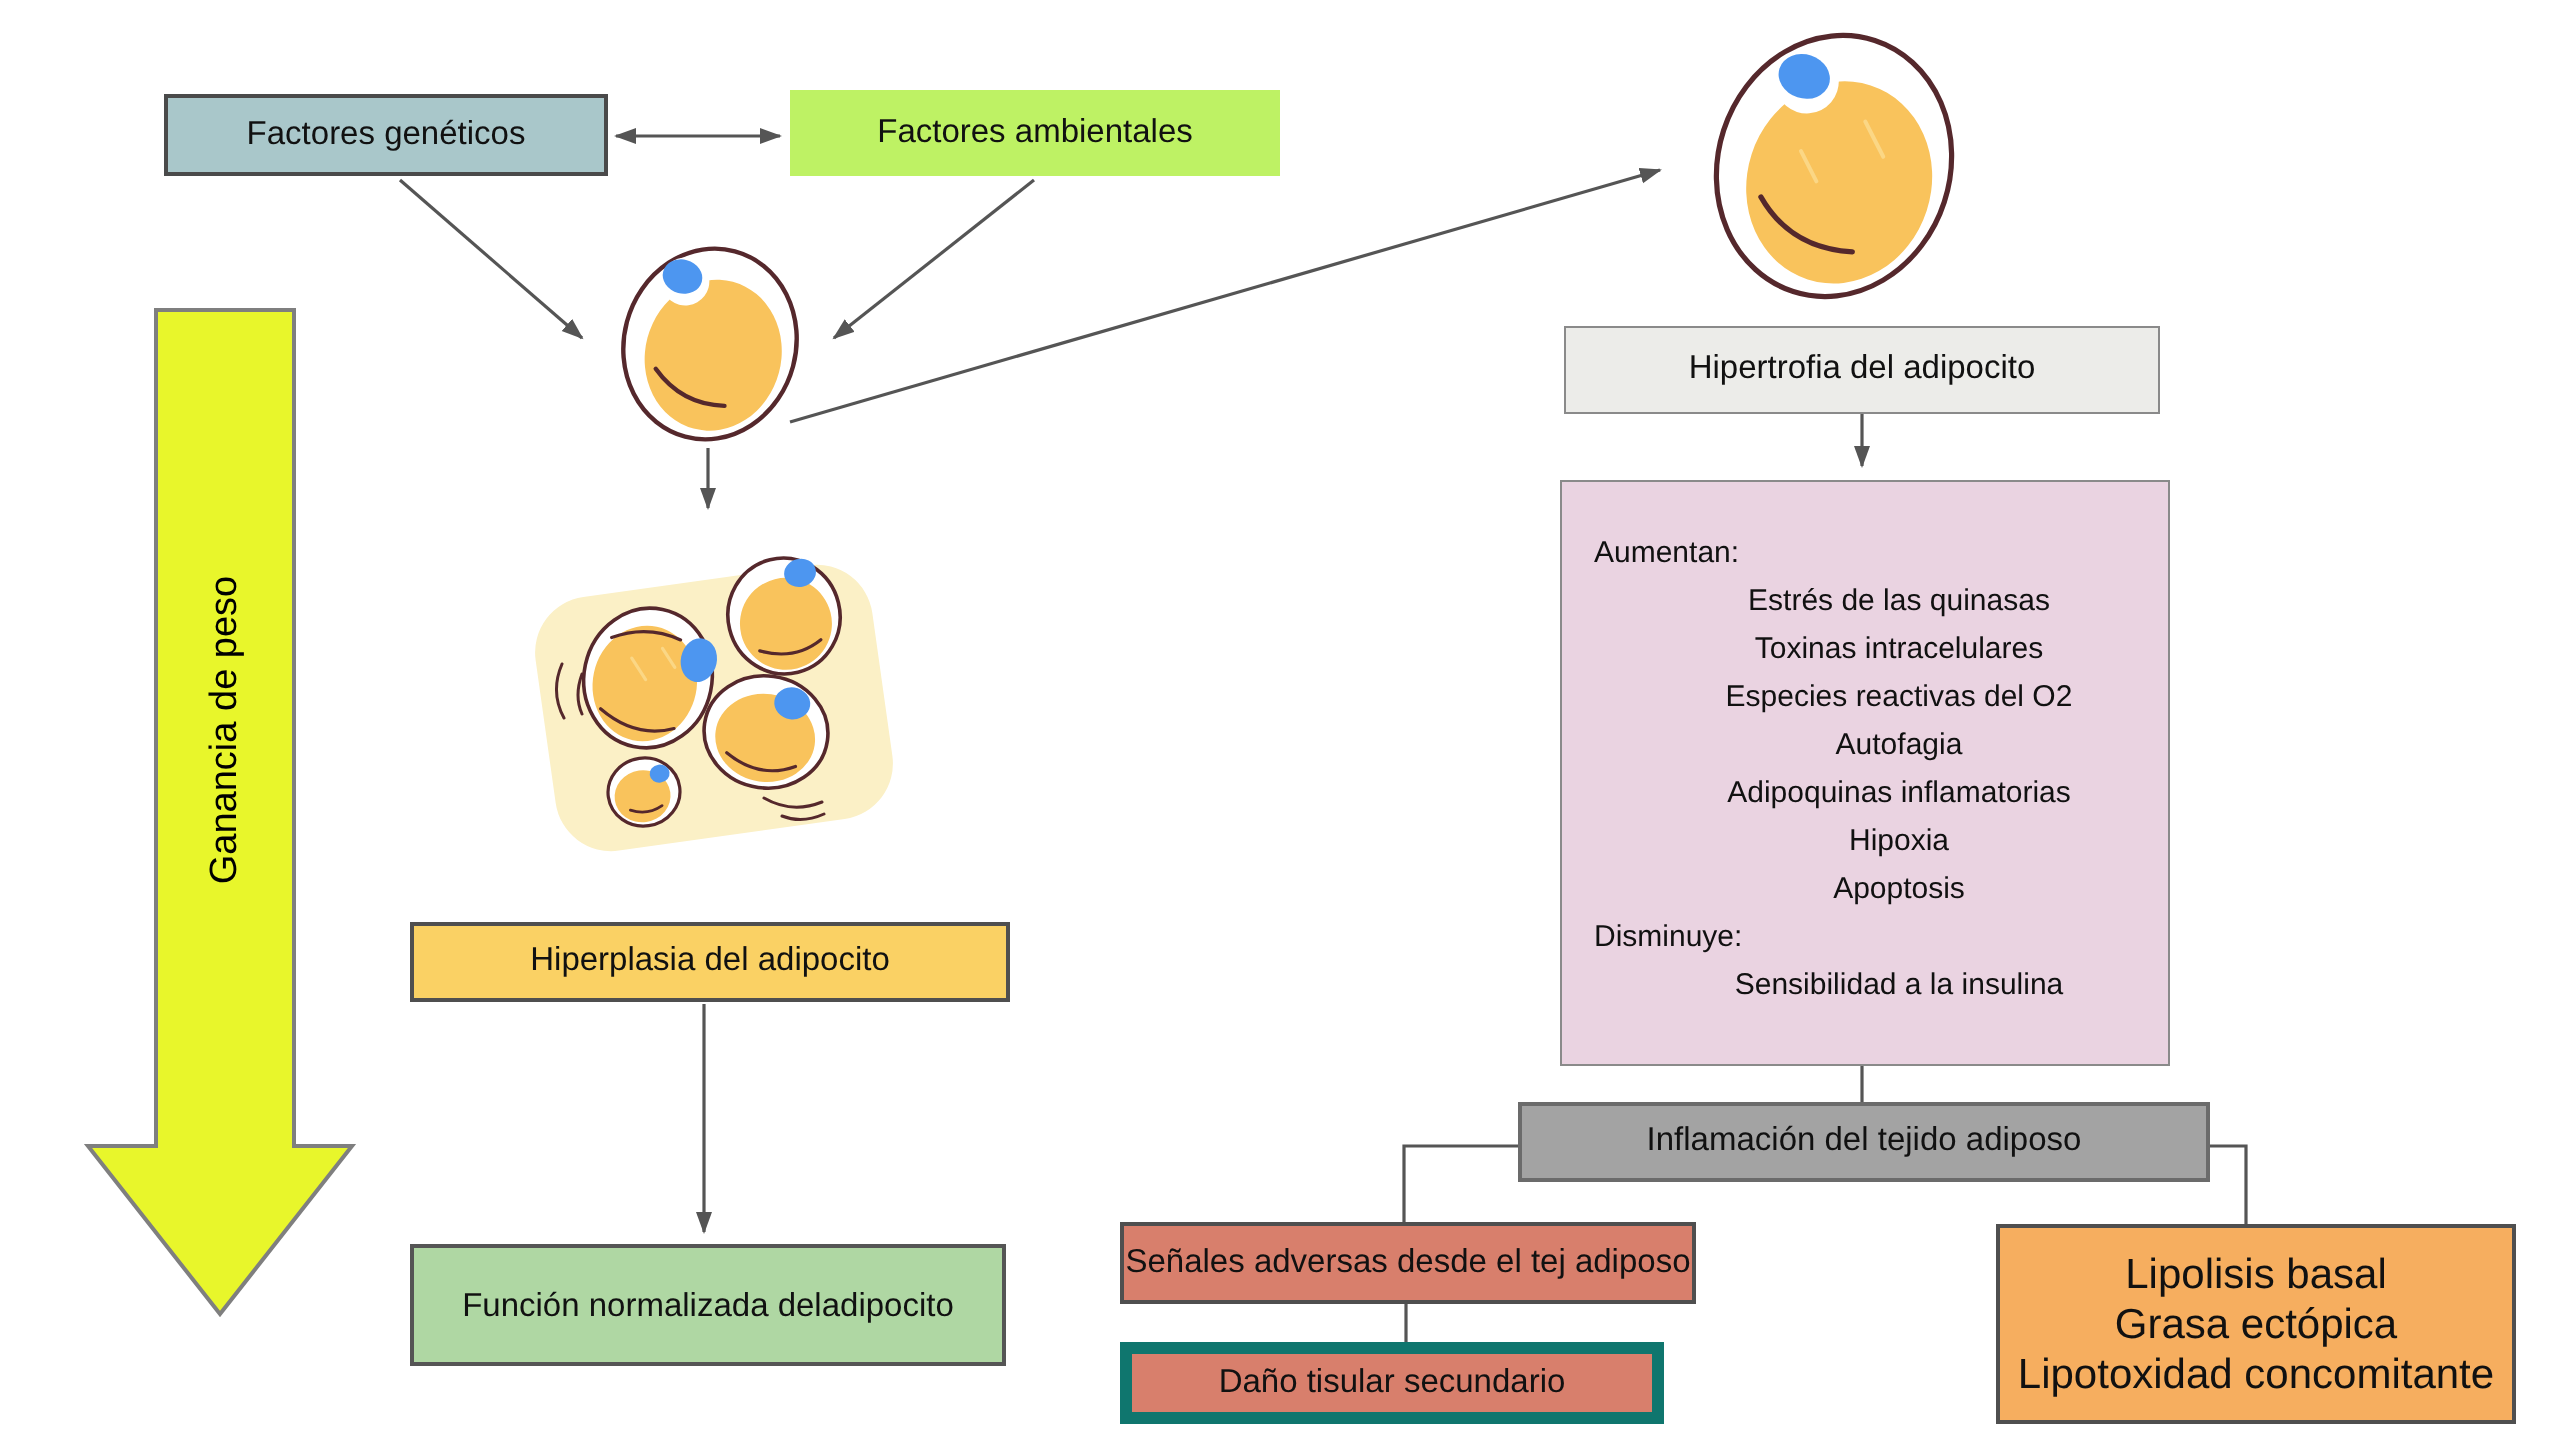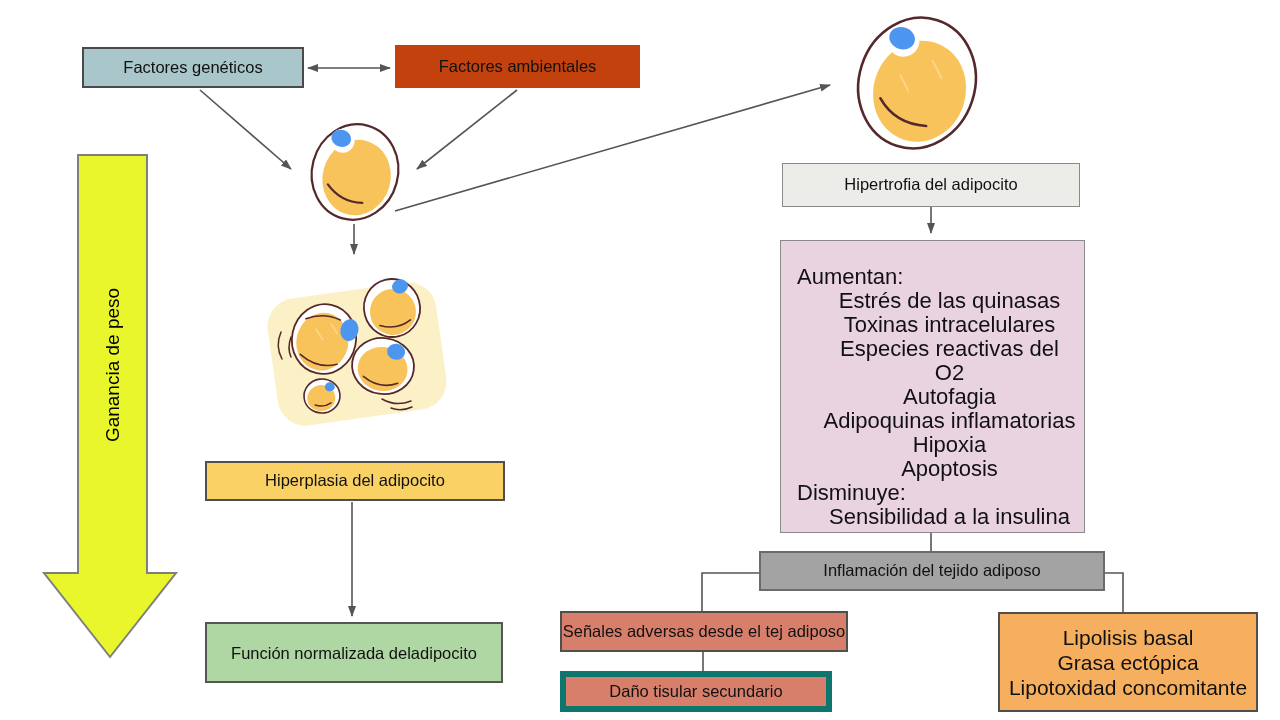--- a/index.html
+++ b/index.html
@@ -6,25 +6,25 @@
   .canvas{
     position:relative;width:1280px;height:720px;overflow:hidden;background:#ffffff;
     font-family:"Liberation Sans", sans-serif;color:#111;padding-left:44px;
   }
   .art{position:absolute;left:0;top:0;width:1280px;height:720px;}
   .node{
     position:absolute;display:flex;align-items:center;justify-content:center;
     text-align:center;font-size:16.5px;line-height:1.2;box-sizing:border-box;
   }
   .node-genetic{left:82px;top:47px;width:222px;height:41px;background:#A9C7CA;border:2px solid #4A4A4A;}
-  .node-ambient{left:395px;top:45px;width:245px;height:43px;background:#c2410c;align-items:center;}
+  .node-ambient{left:395px;top:45px;width:245px;height:43px;background:#bef264;align-items:center;}
   .node-hypertrophy{left:782px;top:163px;width:298px;height:44px;background:#ECECE9;border:1.5px solid #8A8A8A;}
   .node-changes{
     left:780px;top:240px;width:305px;height:293px;background:#EAD3E1;border:1.5px solid #8A8A8A;
-    display:block;text-align:left;font-size:22px;line-height:24px;padding:24px 8px 0 16px;
+    display:block;text-align:left;font-size:15px;line-height:24px;padding:24px 8px 0 16px;
   }
   .node-changes .c-item{text-align:center;padding-left:26px;}
   .node-inflammation{left:759px;top:551px;width:346px;height:40px;background:#a3a3a3;border:2px solid #6B6B6B;}
   .node-adverse{left:560px;top:611px;width:288px;height:41px;background:#D87F6C;border:2px solid #4F4F4F;}
   .node-damage{left:560px;top:671px;width:272px;height:41px;background:#D87F6C;border:6px solid #0f766e;}
   .node-lipolysis{left:998px;top:612px;width:260px;height:100px;background:#F6AE5F;border:2px solid #4F4F4F;flex-direction:column;font-size:21px;line-height:25px;}
   .node-hyperplasia{left:205px;top:461px;width:300px;height:40px;background:#FAD164;border:2px solid #4F4F4F;}
   .node-function{left:205px;top:622px;width:298px;height:61px;background:#AFD7A3;border:2px solid #555;flex-direction:row;line-height:22px;}
   .weight-label-wrap{
     position:absolute;left:78px;top:160px;width:70px;height:410px;

